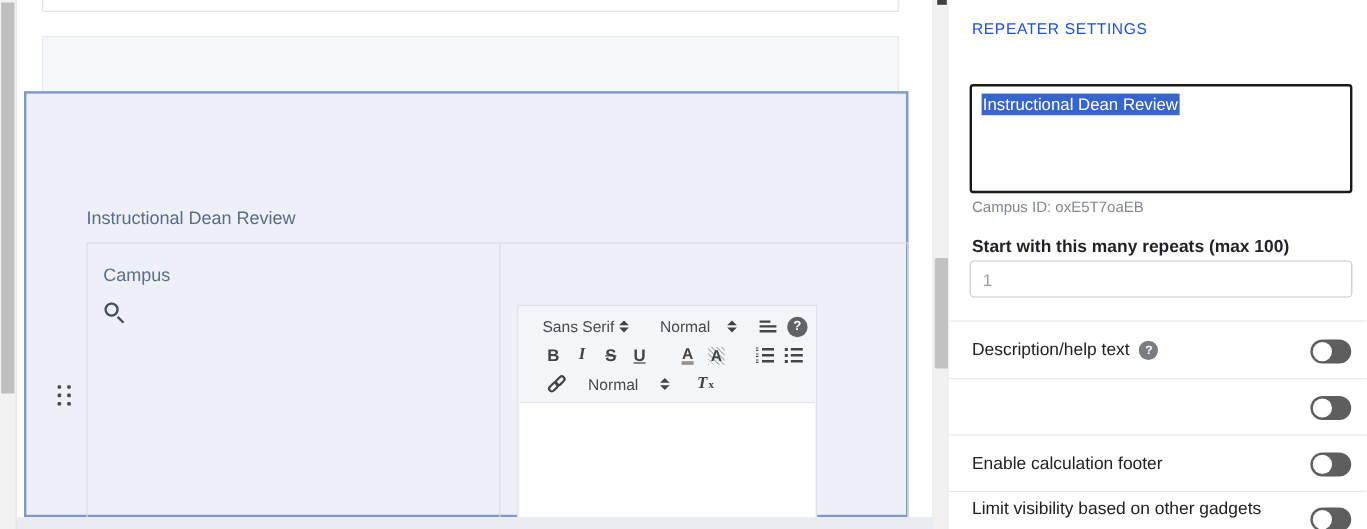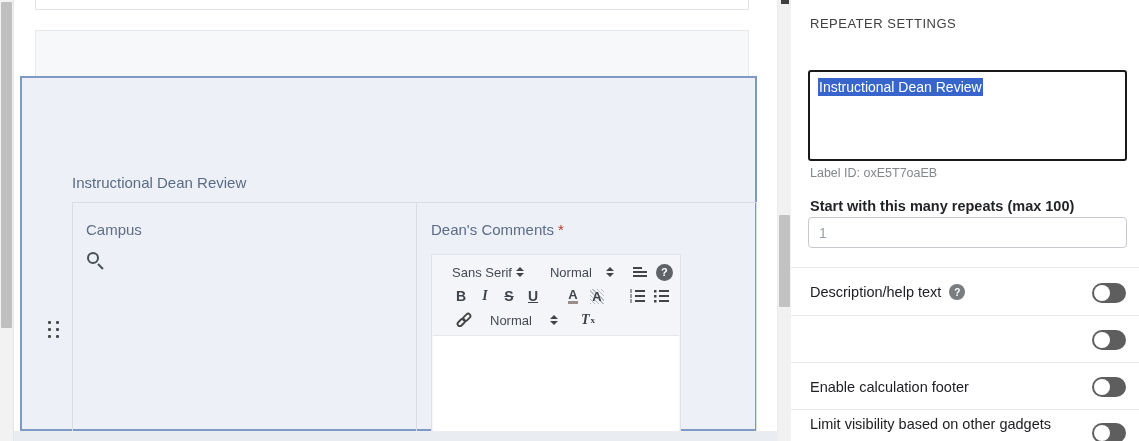--- a/index.html
+++ b/index.html
@@ -67,21 +67,21 @@
   .b-clean .t { font-style:italic; font-size:14px; font-weight:bold; }
   .b-clean .x { font-size:9px; font-weight:bold; vertical-align:sub; margin-left:1px; }
 
   .help-badge { width:17px; height:17px; border-radius:50%; background:#5f6368; color:#fff; font-size:11px; font-weight:bold;
     display:inline-flex; align-items:center; justify-content:center; margin-left:8px; }
 
   #bottom-strip { position:absolute; left:14px; top:431px; width:763px; height:10px; background:#e9ecf0; }
 
   
   #right-panel { position:absolute; left:791px; top:0; width:348px; height:441px; background:#fff; }
-  #rp-title { position:absolute; left:19px; top:16px; font-size:13px; color:#404040; letter-spacing:0.5px; }
+  #rp-title { position:absolute; left:19px; top:16px; font-size:13px; color:#1d4ed8; letter-spacing:0.5px; }
   .rp-bold-label { position:absolute; left:19px; font-size:14.5px; font-weight:bold; color:#1f2124; }
   #gadget-label-caption { top:52px; }
   #gadget-textarea { position:absolute; left:17px; top:70px; width:319px; height:91px; background:#fff;
     border:2px solid #191919; border-radius:3px; padding:7px 8px; font-size:14px; cursor:text; }
   #gadget-textarea .sel { background:#3765cc; color:#fff; padding:1px 1px; }
   #field-id { position:absolute; left:19px; top:166px; font-size:12.5px; color:#82878c; }
   #repeats-caption { top:198px;text-align:center; }
   #repeats-input { position:absolute; left:17px; top:217px; width:319px; height:31px; border:1px solid #c6c9ce;
     border-radius:4px; background:#fff; font-size:14px; color:#202124; padding-left:10px; font-family:"Liberation Sans",sans-serif; }
   #repeats-input::placeholder { color:#9aa0a6; opacity:1; }
@@ -124,24 +124,20 @@
 
     <div id="repeat-row">
       <div id="col-divider"></div>
 
       <div class="field-label" id="campus-label">Campus</div>
       <div id="search-icon">
         <span class="lens"></span>
           <span class="handle"></span>
       </div>
 
-      <div class="field-label" id="comments-label">
-        <span>Dean's Comments</span>
-        <span class="req">*</span>
-      </div>
 
       <div id="editor-box">
         <div class="ql-row" id="ql-row1">
           <span class="ql-txt">Sans Serif</span>
           <span class="updown">
               <b class="up"></b>
               <b class="dn"></b>
             </span>
           <span style="width:22px"></span>
           <span class="ql-txt">Normal</span>
@@ -242,21 +238,21 @@
     <div class="scroll-arrow"></div>
     <div class="vthumb" id="mid-thumb"></div>
   </div>
 
   <div id="right-panel">
     <div id="rp-title">REPEATER SETTINGS</div>
 
     <div id="gadget-textarea" role="textbox">
       <span class="sel">Instructional Dean Review</span>
     </div>
-    <div id="field-id">Label ID: oxE5T7oaEB</div>
+    <div id="field-id">Campus ID: oxE5T7oaEB</div>
 
     <div class="rp-bold-label" id="repeats-caption">Start with this many repeats (max 100)</div>
     <input id="repeats-input" type="text" placeholder="1" style="">
 
     <div class="rp-divider" style="top:267px"></div>
 
     <div class="toggle-row-label" style="top:284px">
       <span>Description/help text</span>
       <span class="help-badge-sm">?</span>
     </div>

